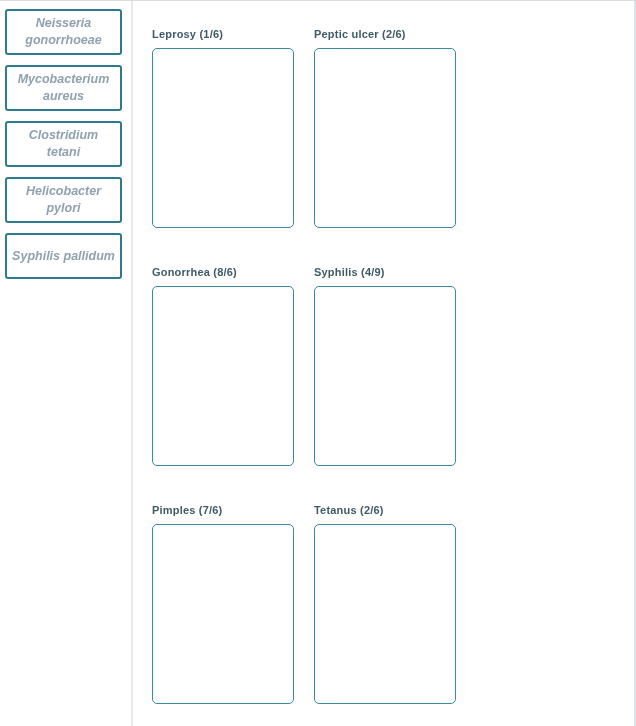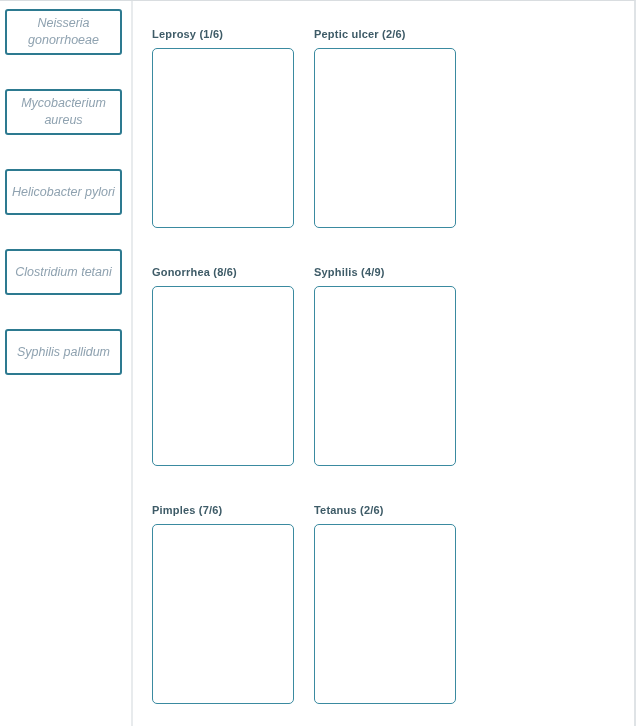--- a/index.html
+++ b/index.html
@@ -18,30 +18,31 @@
   }
   
   .sidebar {
     position: absolute;
     left: 5px; top: 8px;
     width: 117px;
   }
   .bank-item {
     width: 117px;
     height: 46px;
-    margin-bottom: 34px;
+    margin-bottom: 10px;
     border: 2px solid #2d7a90;
     border-radius: 3px;
     background: #ffffff;
     display: flex;
     align-items: center;
     justify-content: center;
     text-align: center;
     padding: 2px 5px;
     cursor: grab;
+    font-weight: bold;
   }
   .bank-item span {
     font-style: italic;
     font-size: 12.5px;
     line-height: 1.35;
     color: #8fa2b0;
   }
   
   .divider {
     position: absolute;
@@ -83,24 +84,24 @@
 <div class="panel">
 
   <div class="sidebar">
     <div class="bank-item">
       <span>Neisseria gonorrhoeae</span>
     </div>
     <div class="bank-item">
       <span>Mycobacterium aureus</span>
     </div>
     <div class="bank-item">
-      <span>Helicobacter pylori</span>
+      <span>Clostridium tetani</span>
     </div>
     <div class="bank-item">
-      <span>Clostridium tetani</span>
+      <span>Helicobacter pylori</span>
     </div>
     <div class="bank-item">
       <span>Syphilis pallidum</span>
     </div>
   </div>
 
   <div class="divider"></div>
 
   <div class="main">
     <div class="zone-grid">

